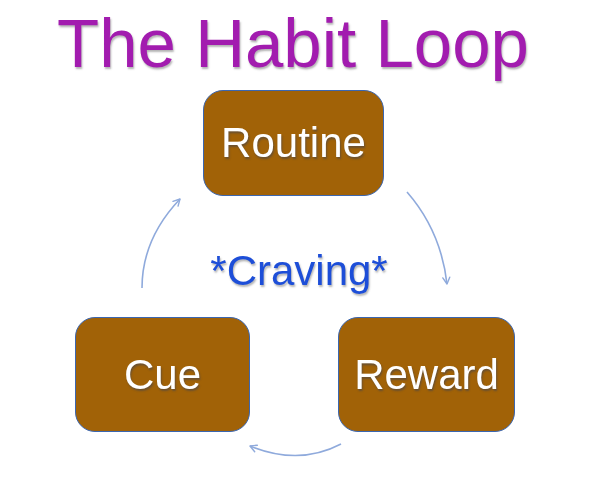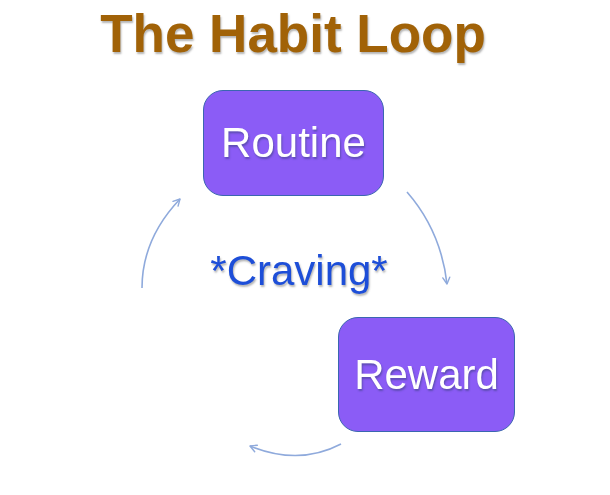--- a/index.html
+++ b/index.html
@@ -14,32 +14,32 @@
     background: #ffffff;
     overflow: hidden;
     font-family: "Liberation Sans", sans-serif;
   }
   .diagram-title {
     position: absolute;
     top: 4px;
     left: 293px;
     transform: translateX(-50%);
     white-space: nowrap;
-    font-size: 53px;
+    font-size: 69px;
     line-height: 1.15;
-    font-weight: 700;
-    color: #a16207;
+    font-weight: 400;
+    color: #a21caf;
     text-shadow: 1px 2px 2px rgba(90,90,90,0.45);
   }
   .node {
     position: absolute;
     display: flex;
     align-items: center;
     justify-content: center;
-    background: #8b5cf6;
+    background: #a16207;
     border: 1px solid #3b66b0;
     border-radius: 20px;
     color: #ffffff;
     font-size: 42px;
     font-weight: 400;
     text-shadow: 1px 2px 2px rgba(40,60,100,0.45);
     box-sizing: border-box;
   }
   .node-routine { left: 203px; top: 90px;  width: 181px; height: 106px; }
   .node-cue     { left: 75px;  top: 317px; width: 175px; height: 115px; }
@@ -82,18 +82,21 @@
     <path d="M 341 444 Q 299 466 250 446" fill="none" stroke="#8FAADC" stroke-width="1.6" marker-end="url(#arrowhead)"></path>
     <path d="M 142 288 Q 142 239 180 199" fill="none" stroke="#8FAADC" stroke-width="1.6" marker-end="url(#arrowhead)"></path>
   </svg>
 
   <div class="node node-routine">
     <span>Routine</span>
   </div>
 
   <div class="center-label">*Craving*</div>
 
+  <div class="node node-cue">
+    <span>Cue</span>
+  </div>
 
   <div class="node node-reward">
     <span>Reward</span>
   </div>
 
 </div>
 
 </body></html>

